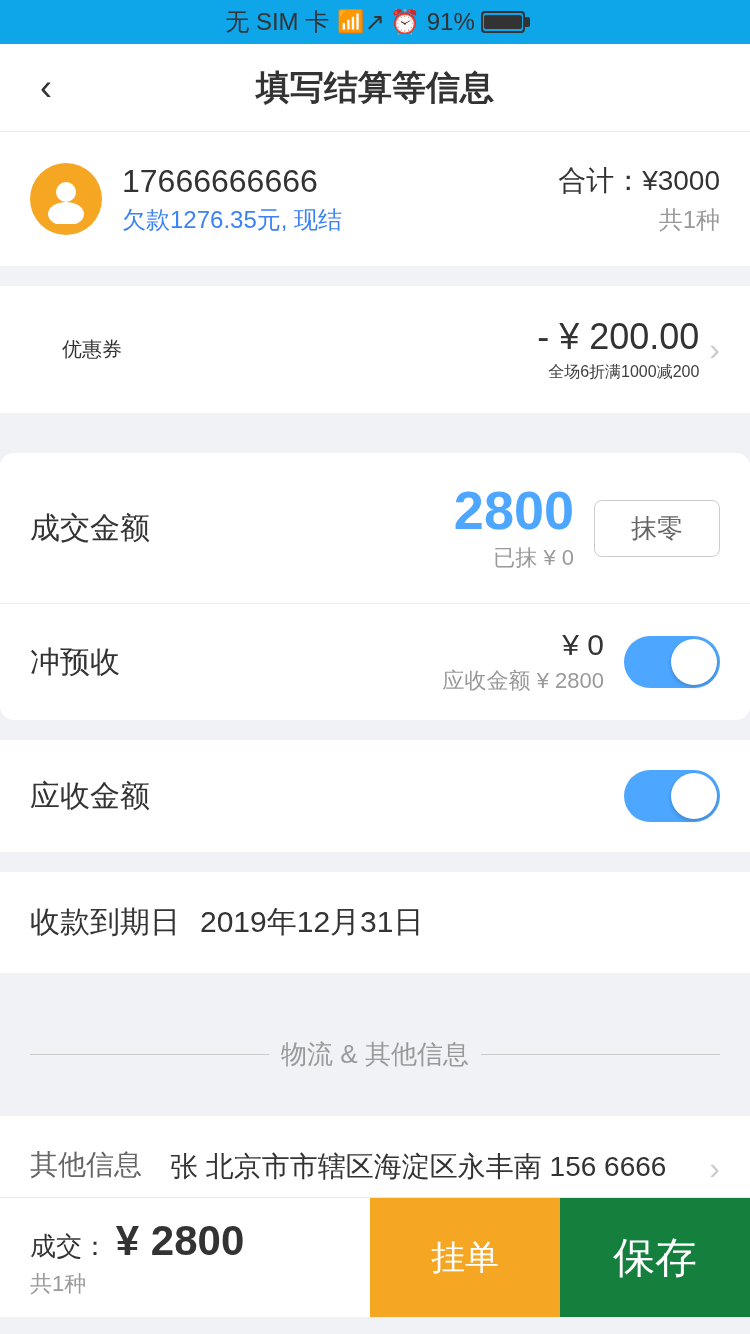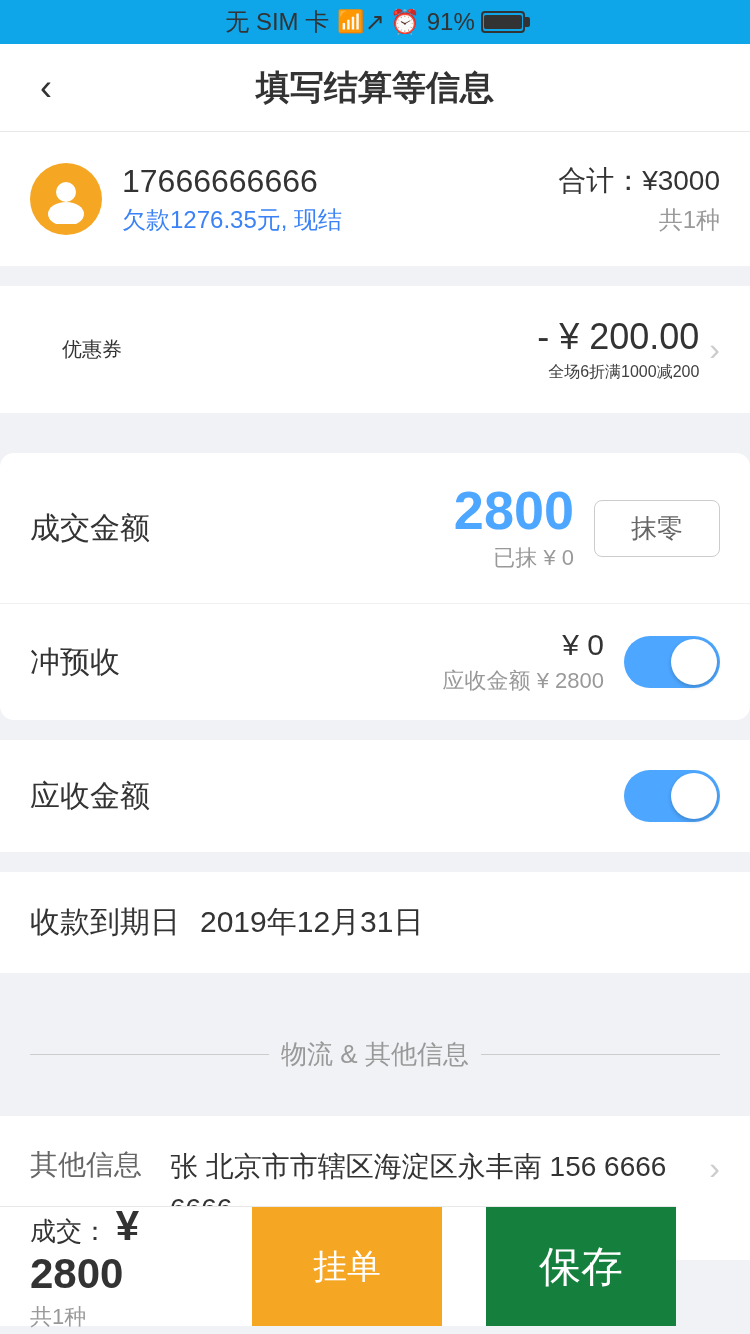--- a/index.html
+++ b/index.html
@@ -354,23 +354,23 @@
     }
     .address-chevron {
       color: #ccc;
       font-size: 32px;
       margin-top: 4px;
     }
 
     
     .bottom-bar {
       position: fixed;
-      bottom: 8px;
+      bottom: 17px;
       left: 0;
-      width: 676px;
+      width: 750px;
       height: 120px;
       background: #fff;
       display: flex;
       align-items: center;
       border-top: 1px solid #e8e8e8;
     }
     .bottom-summary {
       flex: 1;
       padding: 0 30px;
     }
@@ -385,21 +385,20 @@
       display: inline;
     }
     .bottom-count {
       font-size: 22px;
       color: #999;
       margin-top: 4px;
     }
     .bottom-actions {
       display: flex;
       height: 100%;
-      gap: 44px;
     }
     .btn-hang {
       width: 190px;
       height: 100%;
       background: #f5a623;
       display: flex;
       align-items: center;
       justify-content: center;
       font-size: 34px;
       font-weight: 500;

